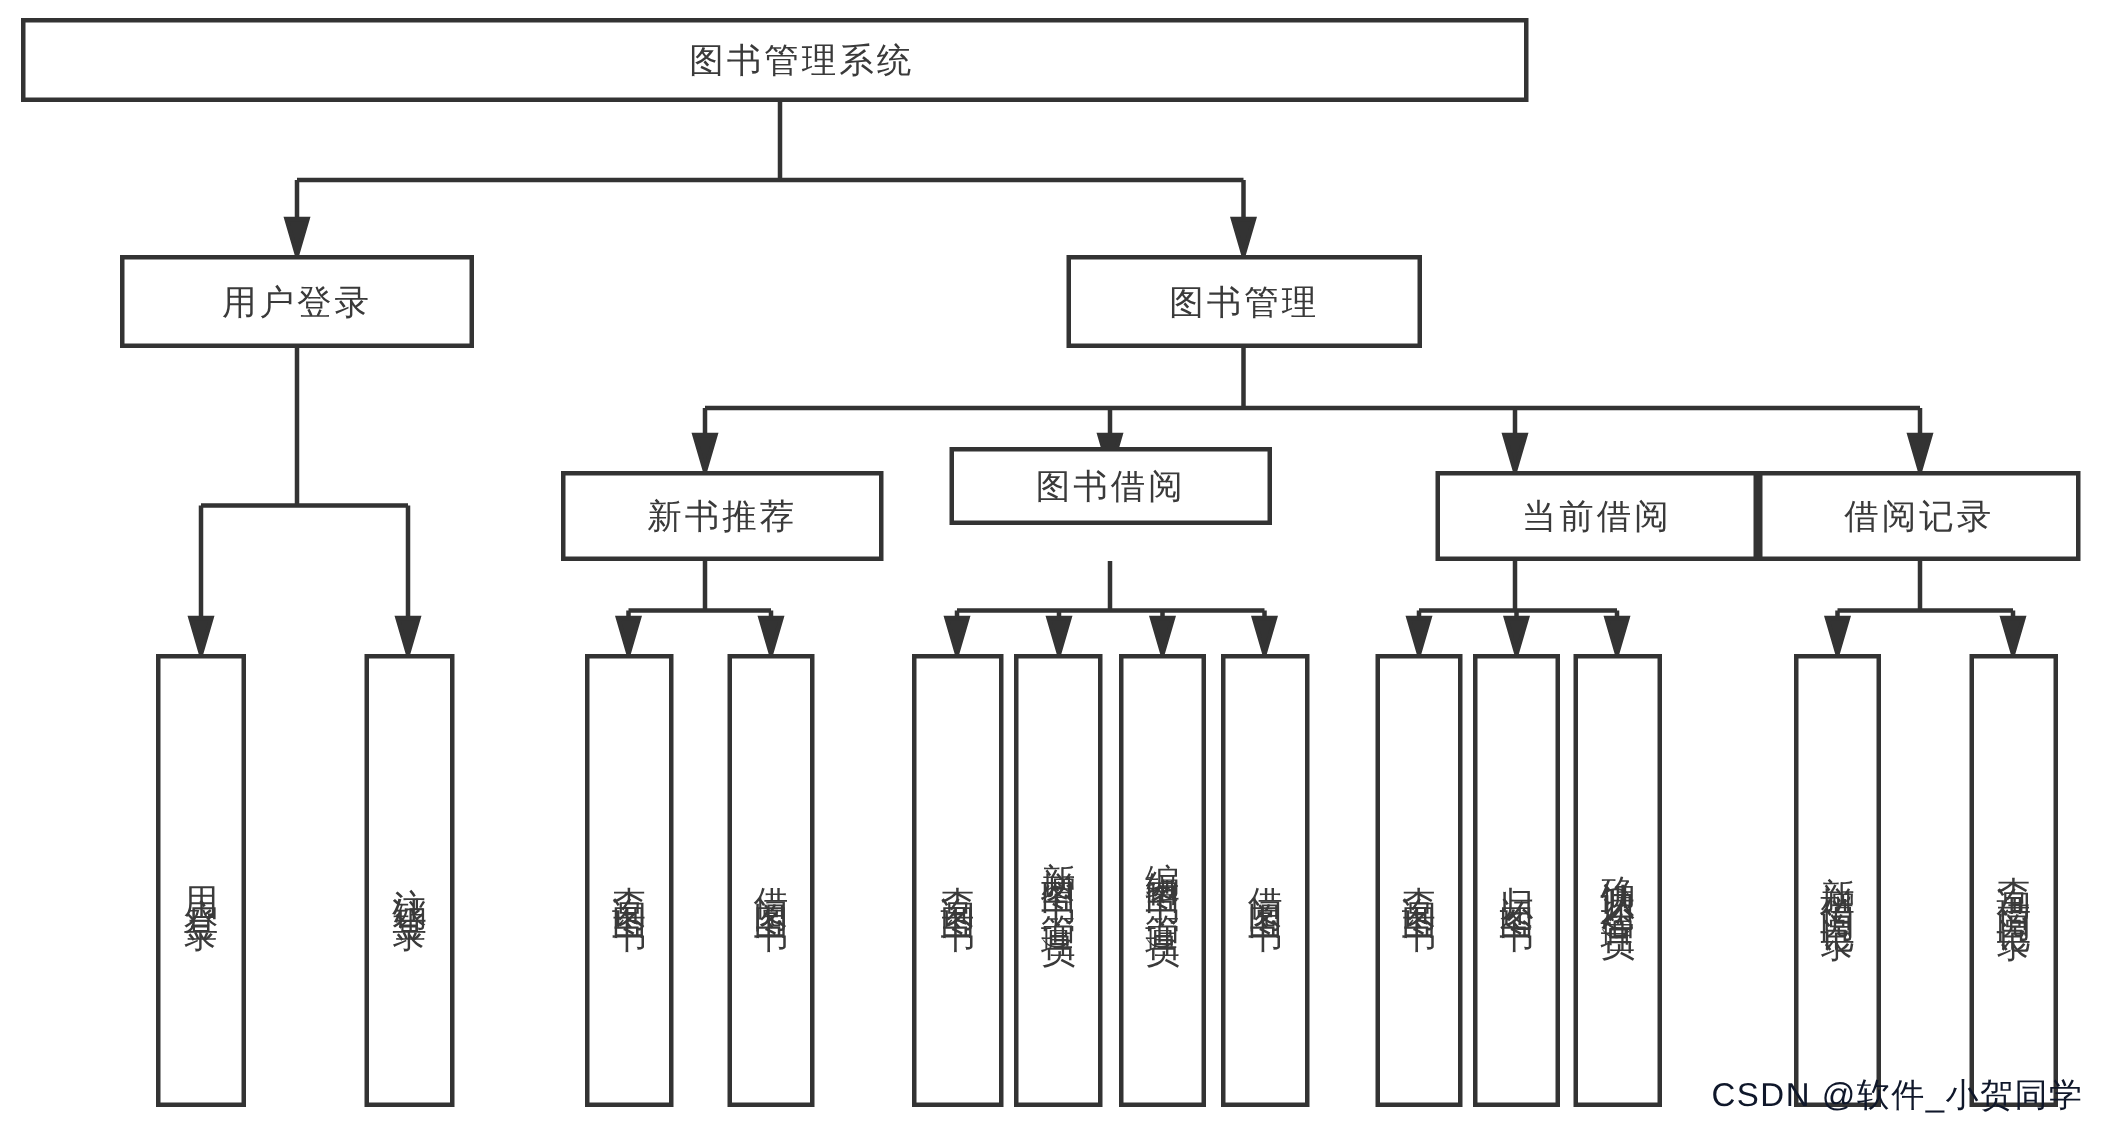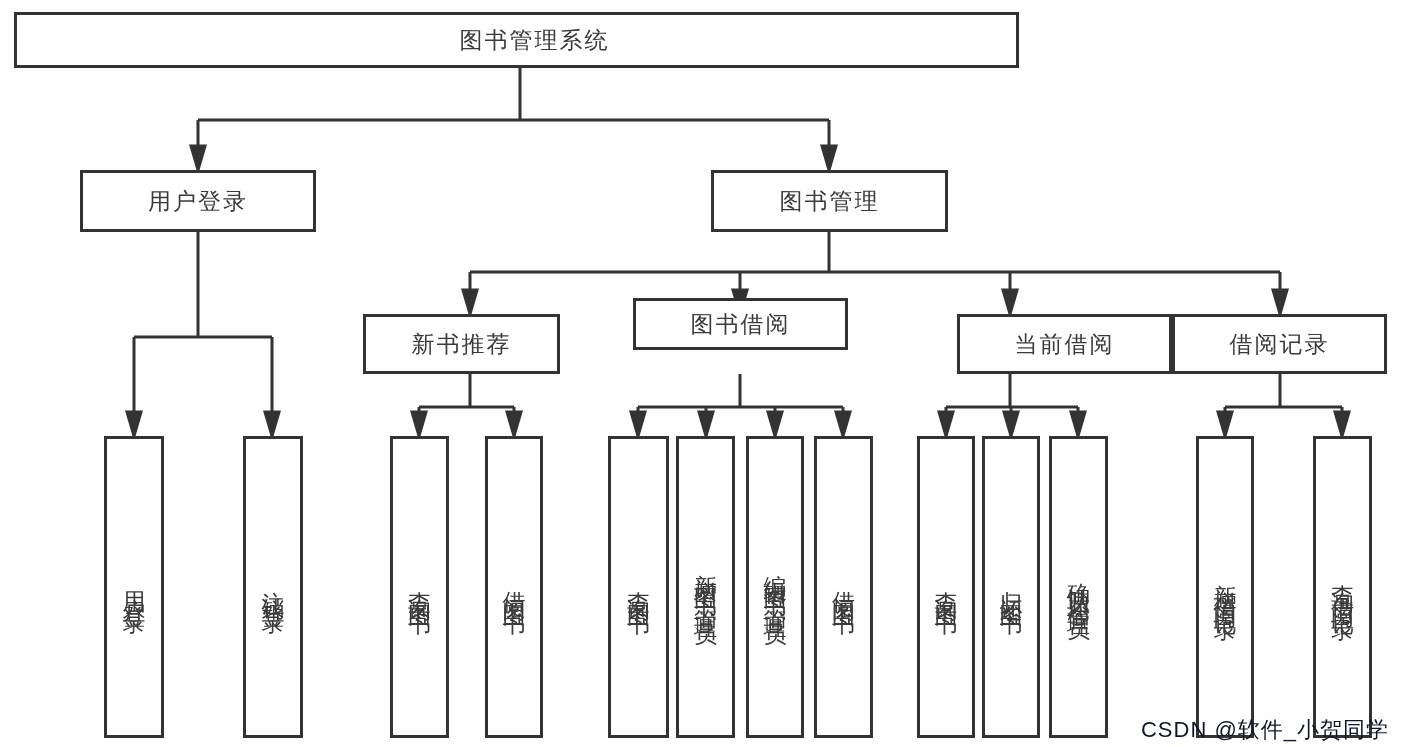--- a/index.html
+++ b/index.html
@@ -111,21 +111,21 @@
     <span class="hlabel">图书管理系统</span>
   </div>
 
   <div class="node" style="left:80px; top:170px; width:236px; height:62px;">
     <span class="hlabel">用户登录</span>
   </div>
   <div class="node" style="left:711px; top:170px; width:237px; height:62px;">
     <span class="hlabel">图书管理</span>
   </div>
 
-  <div class="node" style="left:363px; top:314px; width:197px; height:60px;">
+  <div class="node" style="left:374px; top:314px; width:215px; height:60px;">
     <span class="hlabel">新书推荐</span>
   </div>
   <div class="node" style="left:633px; top:298px; width:215px; height:52px;">
     <span class="hlabel">图书借阅</span>
   </div>
   <div class="node" style="left:957px; top:314px; width:215px; height:60px;">
     <span class="hlabel">当前借阅</span>
   </div>
   <div class="node" style="left:1172px; top:314px; width:215px; height:60px;">
     <span class="hlabel">借阅记录</span>

